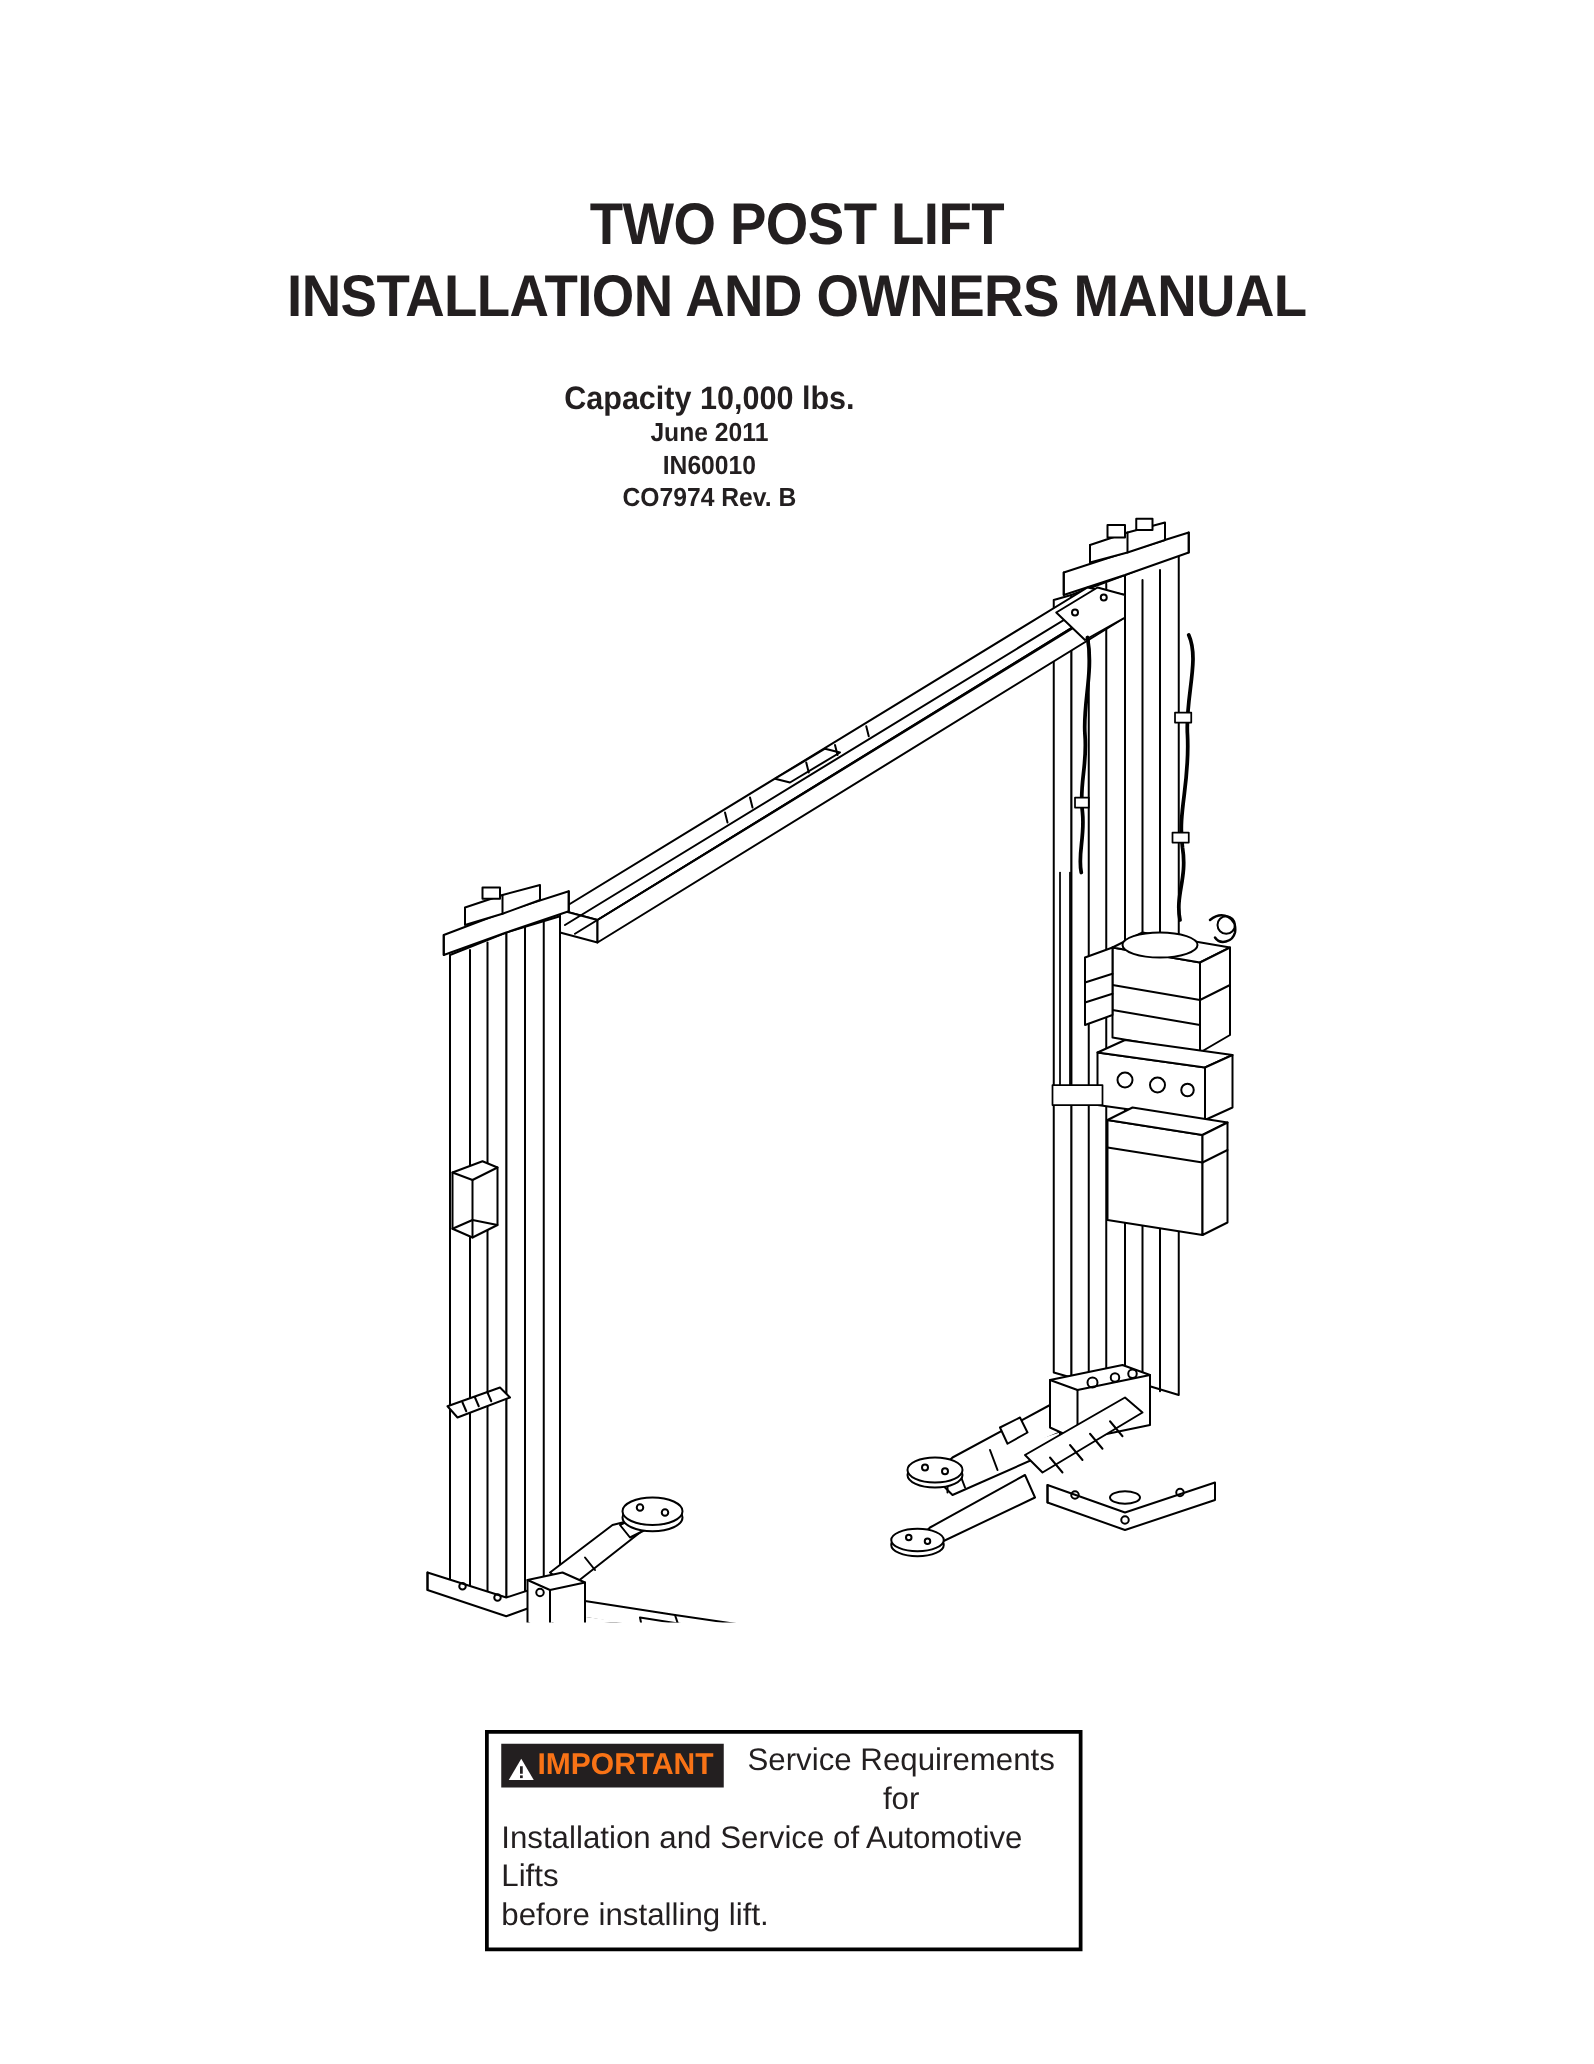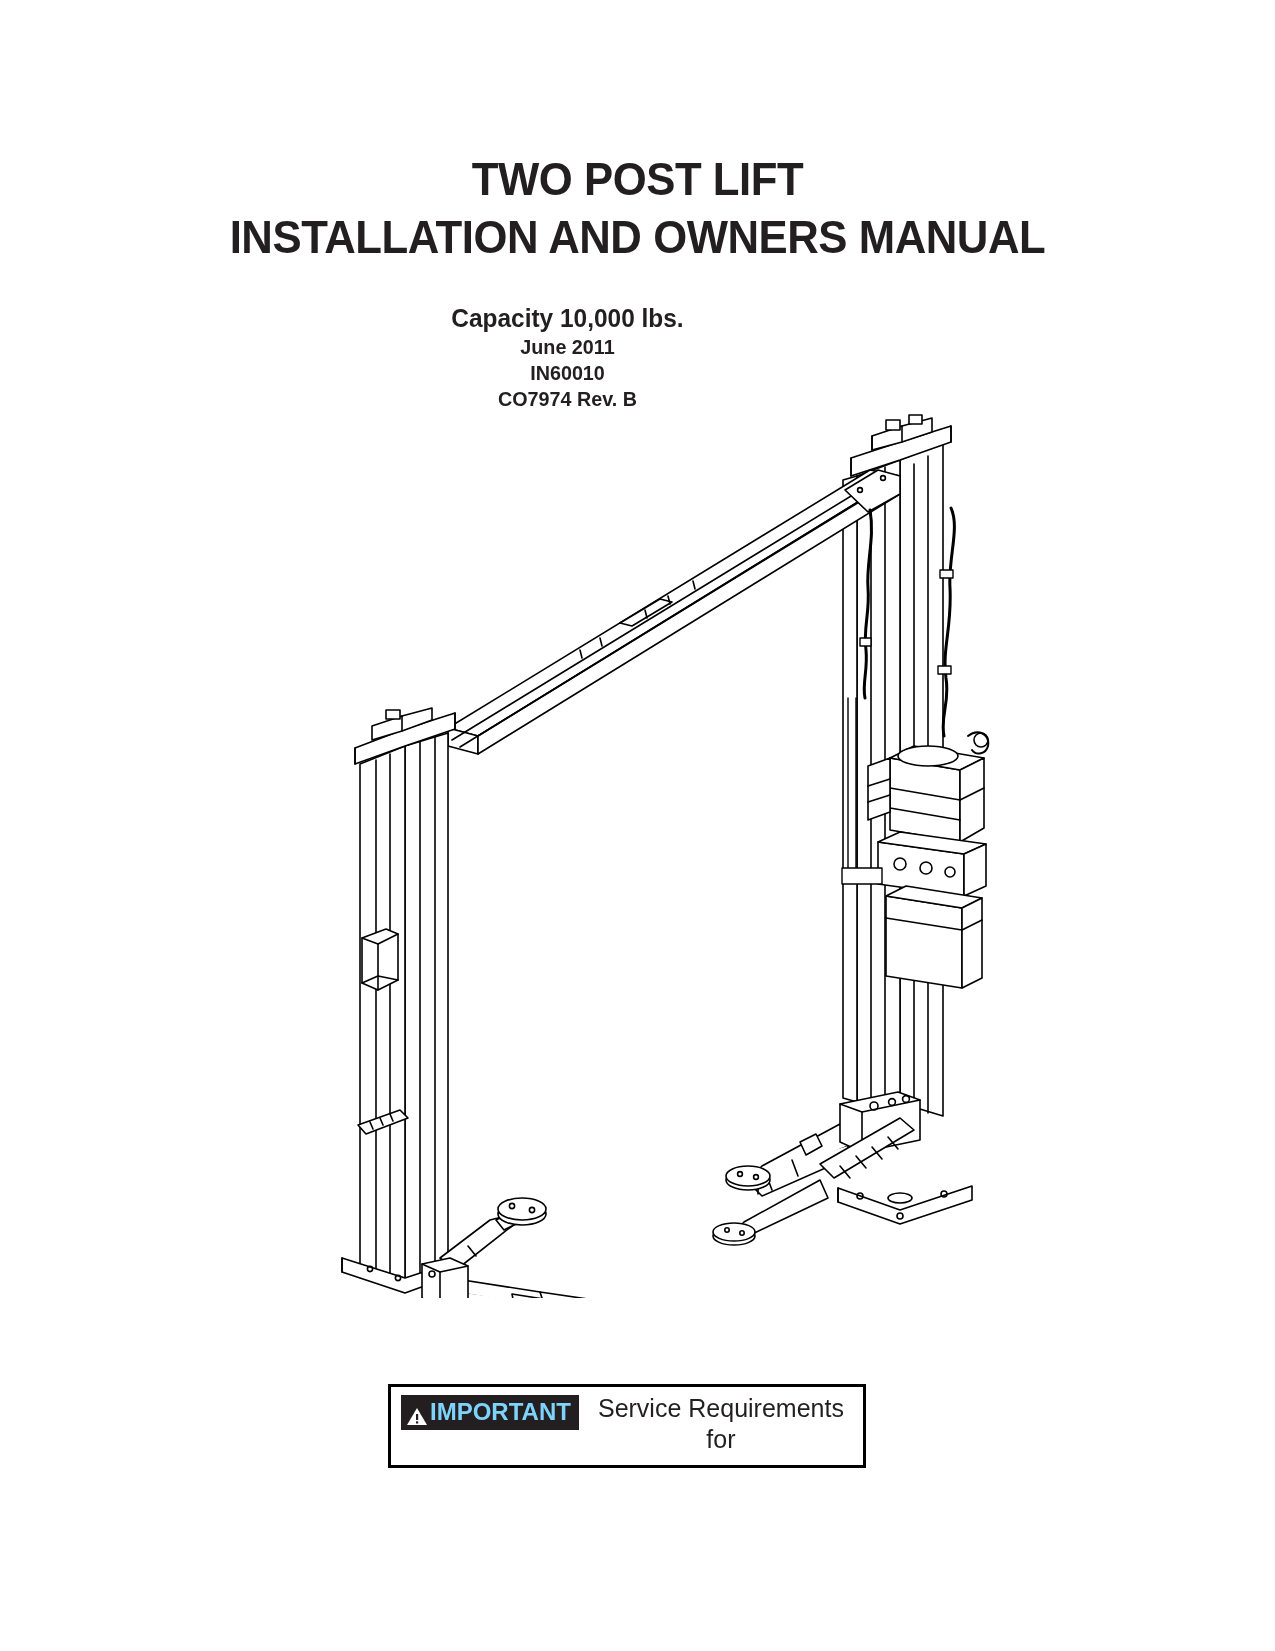--- a/index.html
+++ b/index.html
@@ -83,21 +83,21 @@
     left: 388px;
     top: 1384px;
     width: 478px;
     box-sizing: border-box;
     border: 3px solid #000000;
     padding: 6px 10px 10px 10px;
   }
   .notice-badge {
     float: left;
     background: #231f20;
-    color: #7dd3fc;
+    color: #f97316;
     font-family: "Liberation Sans", sans-serif;
     font-weight: 700;
     font-size: 24px;
     line-height: 30px;
     padding: 2px 8px 3px 5px;
     margin: 2px 10px 1px 0;
     display: flex;
     align-items: center;
     gap: 2px;
     white-space: nowrap;
@@ -344,16 +344,18 @@
         <svg viewBox="0 0 22 19" width="22" height="19" xmlns="http://www.w3.org/2000/svg">
           <polygon points="11,1 21,18 1,18" fill="#ffffff"></polygon>
           <rect x="10" y="7" width="2.2" height="6" fill="#231f20"></rect>
           <rect x="10" y="14.3" width="2.2" height="2.2" fill="#231f20"></rect>
         </svg>
       </span>
       <span>IMPORTANT</span>
     </div>
     <div class="notice-text">
       <span class="ln2">Service Requirements for</span>
+      <span class="ln3">Installation and Service of Automotive Lifts</span>
+      <span class="ln4">before installing lift.</span>
     </div>
   </div>
 
 </div>
 
 </body></html>

